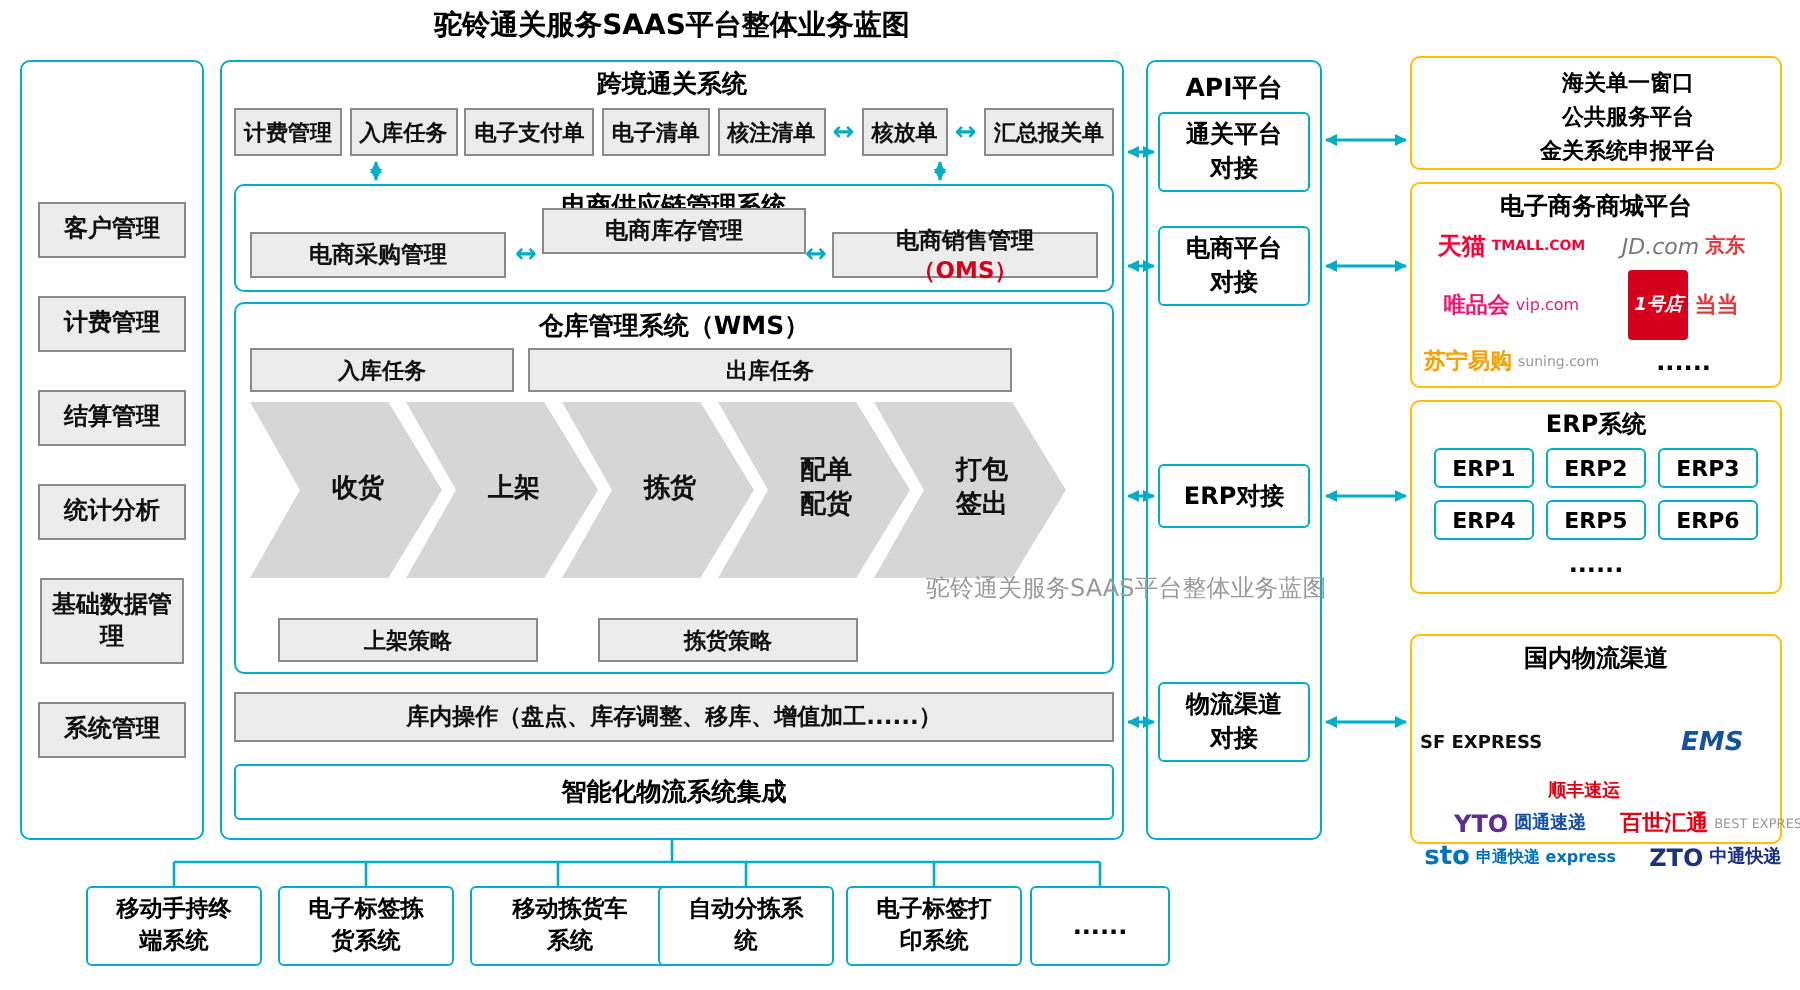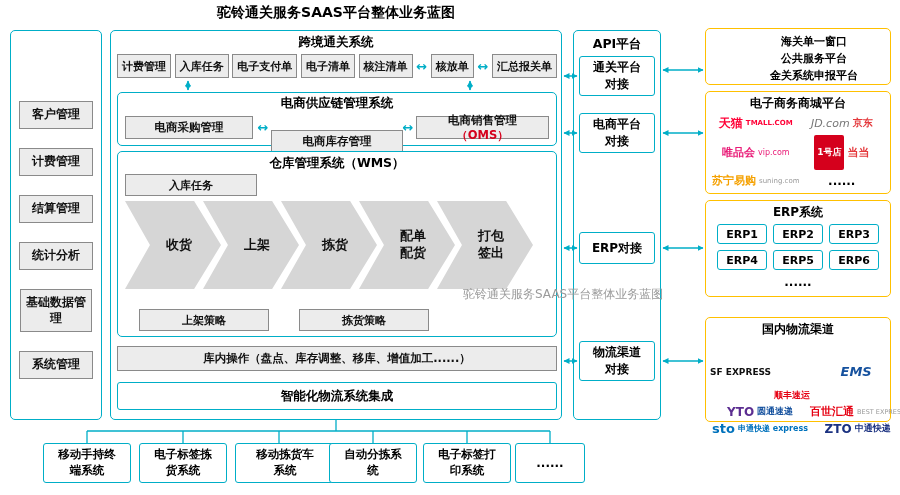--- a/index.html
+++ b/index.html
@@ -21,21 +21,21 @@
   .wrap64{display:inline-block;width:64px;line-height:1.35;}
   .sidebar-panel{left:10px;top:30px;width:92px;height:390px;display:flex;flex-direction:column;align-items:center;padding-top:70px;gap:19px;}
   .side-item{position:static;width:74px;min-height:28px;padding:5px 2px;font-size:12px;line-height:1.3;}
   .side-item.narrow{width:72px;}
   .logo-grid{position:absolute;display:grid;grid-template-columns:1fr 1fr;align-items:center;}
   .logo-cell{display:flex;align-items:center;justify-content:center;gap:3px;white-space:nowrap;} 
   .t-main{font-weight:bold;}
   .lg-tmall .t-main{color:#FF0036;font-size:12px;} .lg-tmall .t-sub{color:#FF0036;font-size:7px;font-weight:bold;}
   .lg-jd .t-main{color:#777;font-size:11px;font-weight:normal;font-style:italic;} .lg-jd .t-sub{color:#E4393C;font-size:10px;font-weight:bold;}
   .lg-vip .t-main{color:#E91B77;font-size:11px;} .lg-vip .t-sub{color:#E91B77;font-size:8px;}
-  .lg-yhd .t-main{color:#fff;background:#D5001C;font-size:9px;padding:11px 3px;border-radius:2px;} .lg-yhd .t-sub{color:#E4393C;font-size:11px;font-weight:bold;}
+  .lg-yhd .t-main{color:#fff;background:#D5001C;font-size:9px;padding:11px 3px;border-radius:2px;font-style:italic;} .lg-yhd .t-sub{color:#E4393C;font-size:11px;font-weight:bold;}
   .lg-sn .t-main{color:#F5A100;font-size:11px;} .lg-sn .t-sub{color:#999;font-size:7px;}
   .lg-dots{font-weight:bold;font-size:12px;color:#000;}
   .lg-sf .t-main{color:#111;font-size:9px;} .lg-sf .t-sub{color:#E60012;font-size:9px;font-weight:bold;margin-top:48px;}
   .lg-ems .t-main{color:#15519E;font-size:13px;font-style:italic;} .lg-ems .t-sub{color:#E60012;font-size:8px;}
   .lg-yto .t-main{color:#5C2E91;font-size:12px;} .lg-yto .t-sub{color:#15519E;font-size:9px;font-weight:bold;}
   .lg-best .t-main{color:#E60012;font-size:11px;} .lg-best .t-sub{color:#999;font-size:6.5px;}
   .lg-sto .t-main{color:#0072BC;font-size:13px;} .lg-sto .t-sub{color:#0072BC;font-size:8px;font-weight:bold;}
   .lg-zto .t-main{color:#1B3281;font-size:12px;} .lg-zto .t-sub{color:#1B3281;font-size:9px;font-weight:bold;}
   .ext-lines{line-height:1.55;font-size:11px;font-weight:bold;text-align:center;padding-top:4px;}
   .watermark{position:absolute;left:463px;top:286px;font-size:12px;color:#9a9a9a;white-space:nowrap;z-index:6;}
@@ -69,30 +69,31 @@
     <span class="harrow">↔</span>
     <div class="gray-box doc">核放单</div>
     <span class="harrow">↔</span>
     <div class="gray-box doc">汇总报关单</div>
   </div>
 
   <div class="cyan-frame" style="left:117px;top:92px;width:440px;height:54px;"></div>
   <div class="sec-title" style="left:117px;top:95px;width:440px;">电商供应链管理系统</div>
   <div class="gray-box" style="left:125px;top:116px;width:128px;height:23px;font-size:11.5px;">电商采购管理</div>
   <span class="harrow-abs" style="left:256px;top:116px;width:14px;height:23px;">↔</span>
-  <div class="gray-box" style="left:271px;top:130px;width:132px;height:23px;font-size:11.5px;">电商库存管理</div>
+  <div class="gray-box" style="left:271px;top:104px;width:132px;height:23px;font-size:11.5px;">电商库存管理</div>
   <span class="harrow-abs" style="left:401px;top:116px;width:14px;height:23px;">↔</span>
   <div class="gray-box" style="left:416px;top:116px;width:133px;height:23px;font-size:11.5px;flex-direction:column;">
     <span>电商销售管理</span>
       <span class="oms">（OMS）</span>
   </div>
 
   <div class="cyan-frame" style="left:117px;top:151px;width:440px;height:186px;"></div>
   <div class="sec-title" style="left:117px;top:155px;width:440px;">仓库管理系统（WMS）</div>
   <div class="gray-box" style="left:125px;top:174px;width:132px;height:22px;">入库任务</div>
+  <div class="gray-box" style="left:264px;top:174px;width:242px;height:22px;">出库任务</div>
 
   <div class="chev" style="left:125px;">
       <span>收货</span>
     </div>
   <div class="chev" style="left:203px;">
       <span>上架</span>
     </div>
   <div class="chev" style="left:281px;">
       <span>拣货</span>
     </div>

